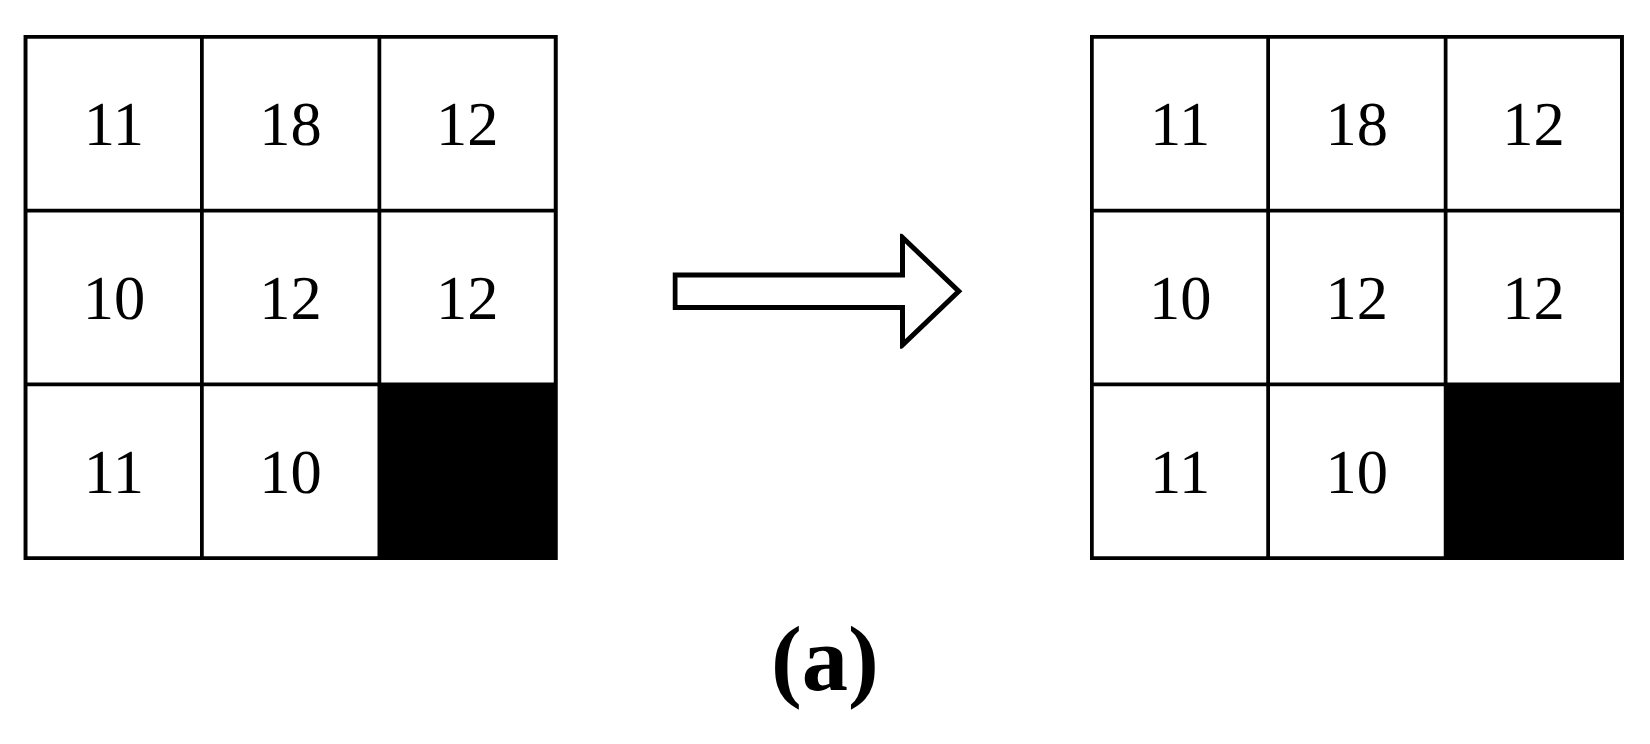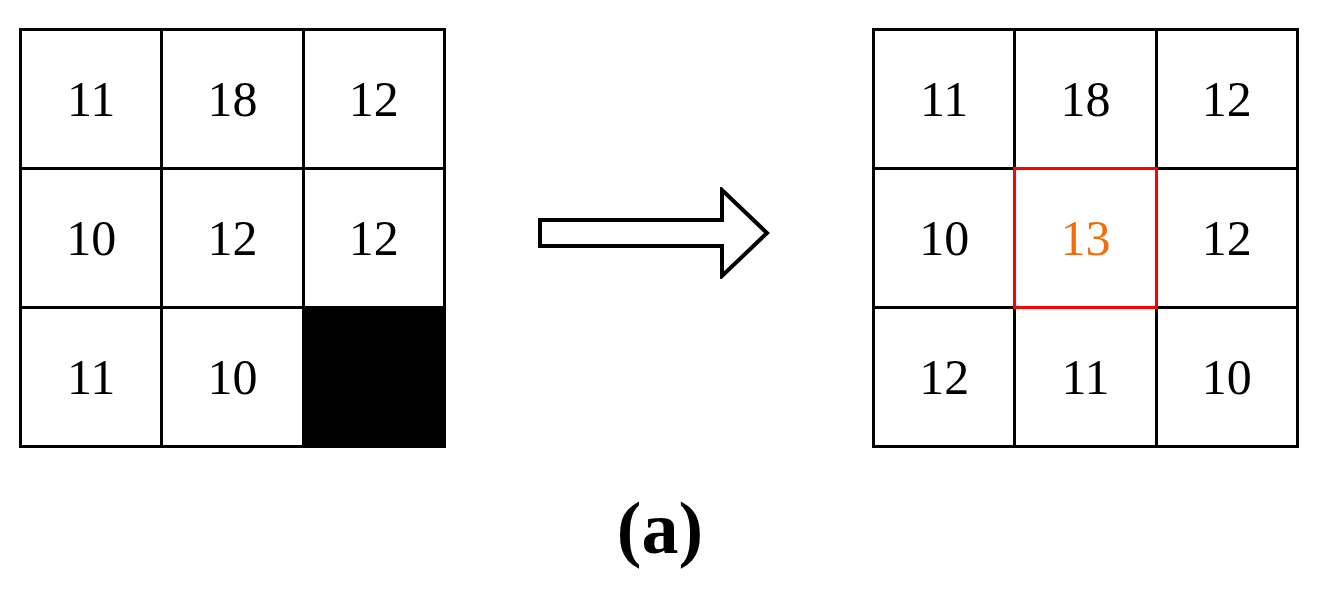--- a/index.html
+++ b/index.html
@@ -88,21 +88,20 @@
 
   <svg class="arrow" viewBox="0 0 234 92" xmlns="http://www.w3.org/2000/svg">
     <polygon points="2,33 184,33 184,3 229,46 184,89 184,59 2,59" fill="#FFFFFF" stroke="#000000" stroke-width="4" stroke-linejoin="miter"></polygon>
   </svg>
 
   <div class="grid grid-right">
     <div class="cell">11</div>
     <div class="cell">18</div>
     <div class="cell">12</div>
     <div class="cell">10</div>
-    <div class="cell highlight">13</div>
     <div class="cell">12</div>
     <div class="cell">12</div>
     <div class="cell">11</div>
     <div class="cell">10</div>
   </div>
 
   <div class="caption">(a)</div>
 
 </div>
 

